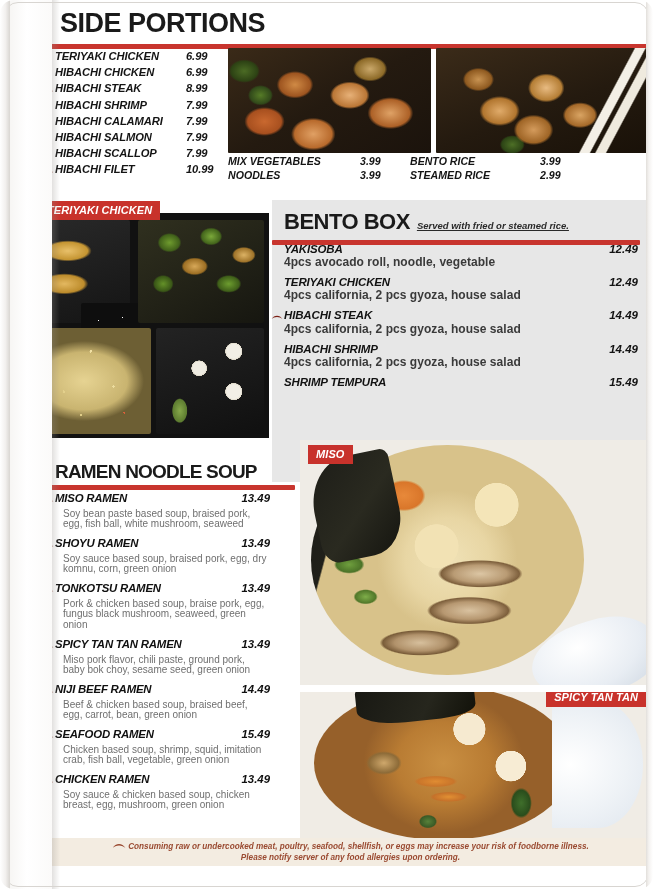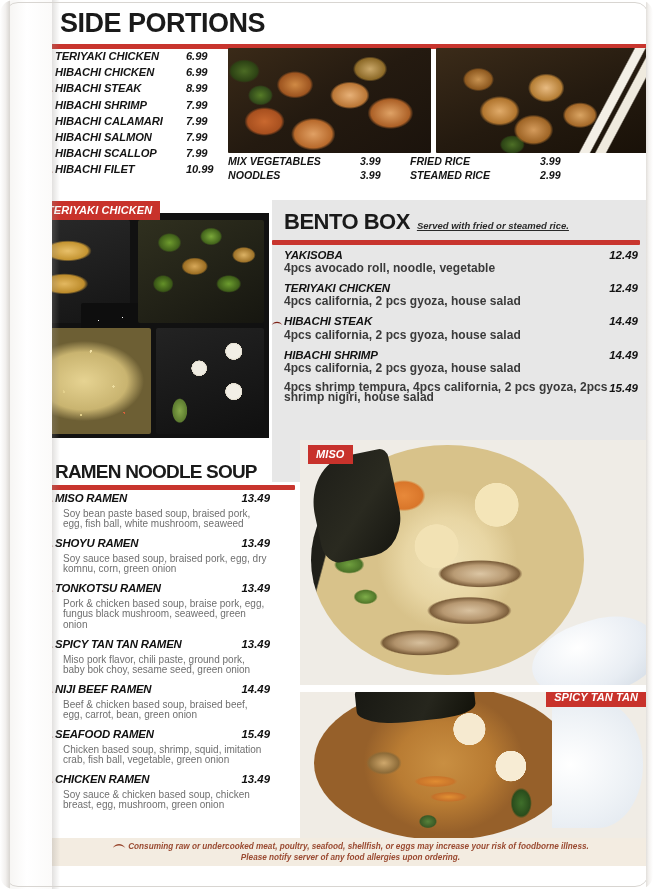--- a/index.html
+++ b/index.html
@@ -416,21 +416,21 @@
     </div>
     <div class="sp-photo b">
       <div class="ph photo-chicken"></div>
     </div>
   </div>
 
   <div class="sp-sides" id="sp-sides">
       <div class="sp-sides-row">
         <span class="c1">MIX VEGETABLES</span>
         <span class="c2">3.99</span>
-        <span class="c3">FRIED RICE</span>
+        <span class="c3">BENTO RICE</span>
         <span class="c4">3.99</span>
       </div>
       <div class="sp-sides-row">
         <span class="c1">NOODLES</span>
         <span class="c2">3.99</span>
         <span class="c3">STEAMED RICE</span>
         <span class="c4">2.99</span>
       </div>
     </div>
 
@@ -445,21 +445,21 @@
       <div class="filmstrip"></div>
     </div>
   </div>
 
   <div id="bento">
     <div style="position:absolute; left:12px; top:10px; display:flex; align-items:flex-end; gap:7px;">
       <div class="sec-head title">BENTO BOX</div>
       <div class="subtitle" style="padding-bottom:3px;">Served with fried or steamed rice.</div>
     </div>
     <div class="red-rule" style="position:absolute; left:0; top:40px; width:368px;"></div>
-    <div id="bento-list" style="position:absolute; left:12px; top:49px; width:366px;">
+    <div id="bento-list" style="position:absolute; left:12px; top:43px; width:366px;">
         <div class="bento-row" style="margin-bottom: 9px;">
           <div class="bento-name">YAKISOBA</div>
           <div class="bento-price">12.49</div>
           <div class="bento-desc">4pcs avocado roll, noodle, vegetable</div>
         </div>
         <div class="bento-row" style="margin-bottom: 9px;">
           <div class="bento-name">TERIYAKI CHICKEN</div>
           <div class="bento-price">12.49</div>
           <div class="bento-desc">4pcs california, 2 pcs gyoza, house salad</div>
         </div>
@@ -469,22 +469,22 @@
               </svg></span>HIBACHI STEAK</div>
           <div class="bento-price">14.49</div>
           <div class="bento-desc">4pcs california, 2 pcs gyoza, house salad</div>
         </div>
         <div class="bento-row" style="margin-bottom: 9px;">
           <div class="bento-name">HIBACHI SHRIMP</div>
           <div class="bento-price">14.49</div>
           <div class="bento-desc">4pcs california, 2 pcs gyoza, house salad</div>
         </div>
         <div class="bento-row" style="margin-bottom: 9px;">
+          <div class="bento-name">SHRIMP TEMPURA</div>
           <div class="bento-price">15.49</div>
-          <div class="bento-desc">4pcs shrimp tempura, 4pcs california, 2 pcs gyoza, 2pcs shrimp nigiri, house salad</div>
         </div>
       </div>
   </div>
 
   <div id="miso-photo">
     <div class="ph photo-miso">
       <div class="bowl-miso"></div>
       <div class="nori-miso"></div>
       <div class="spoon-miso"></div>
     </div>

